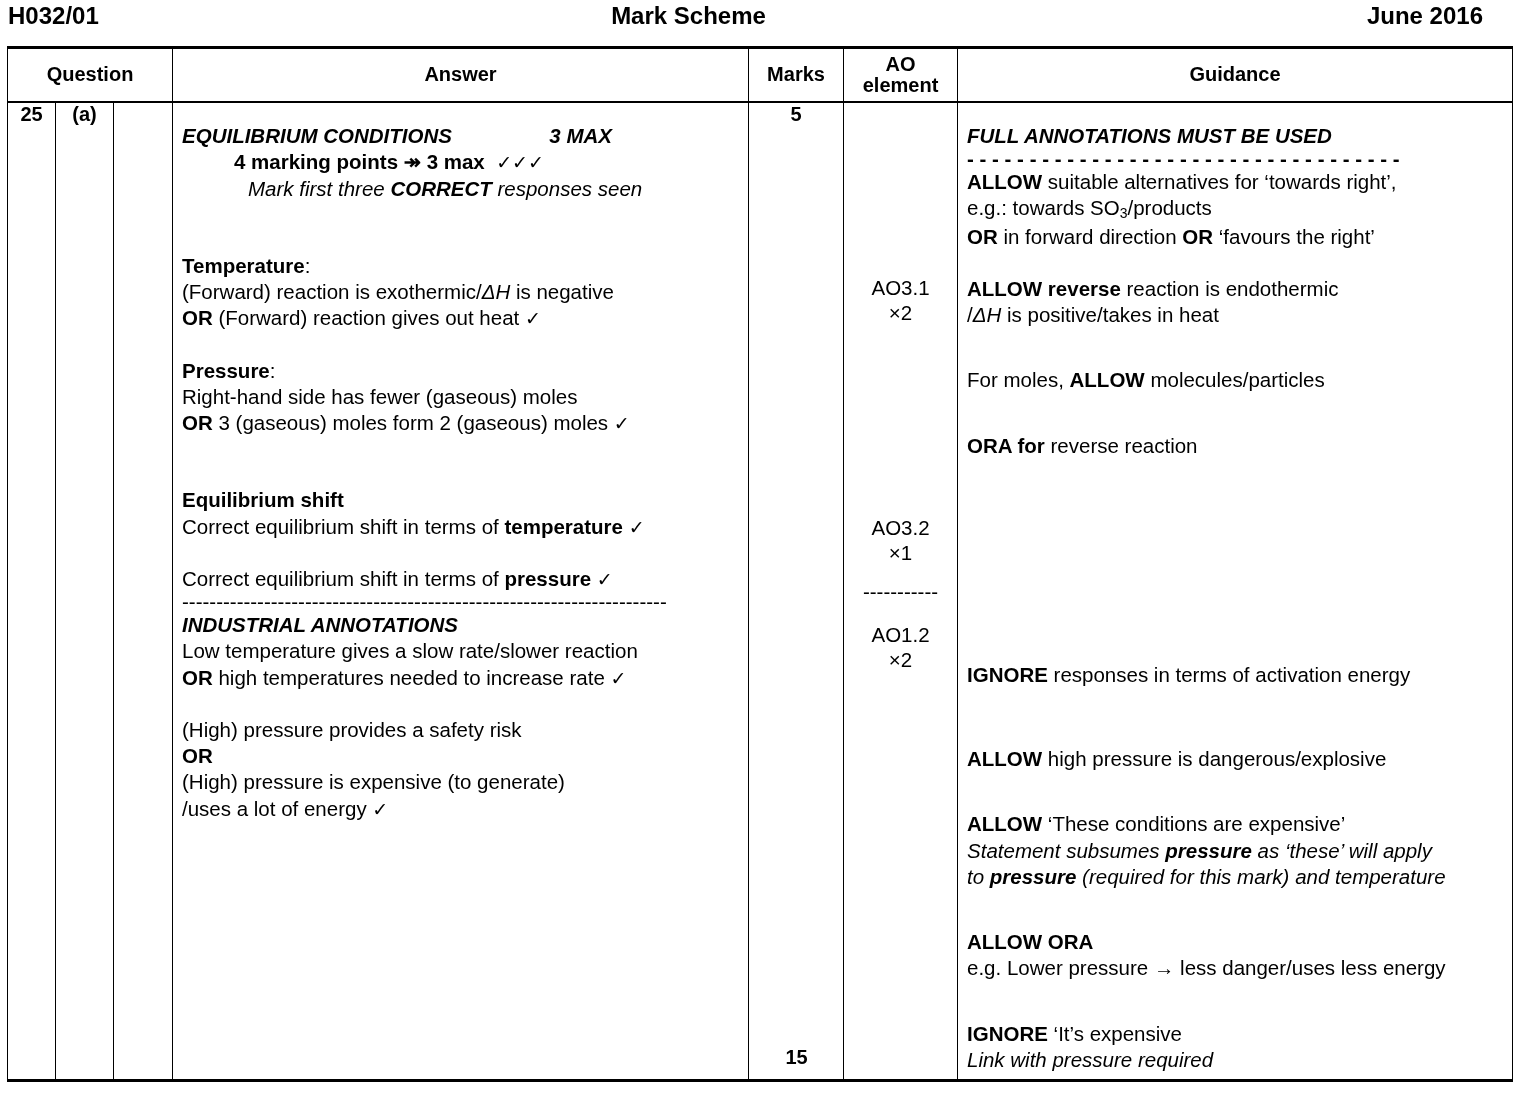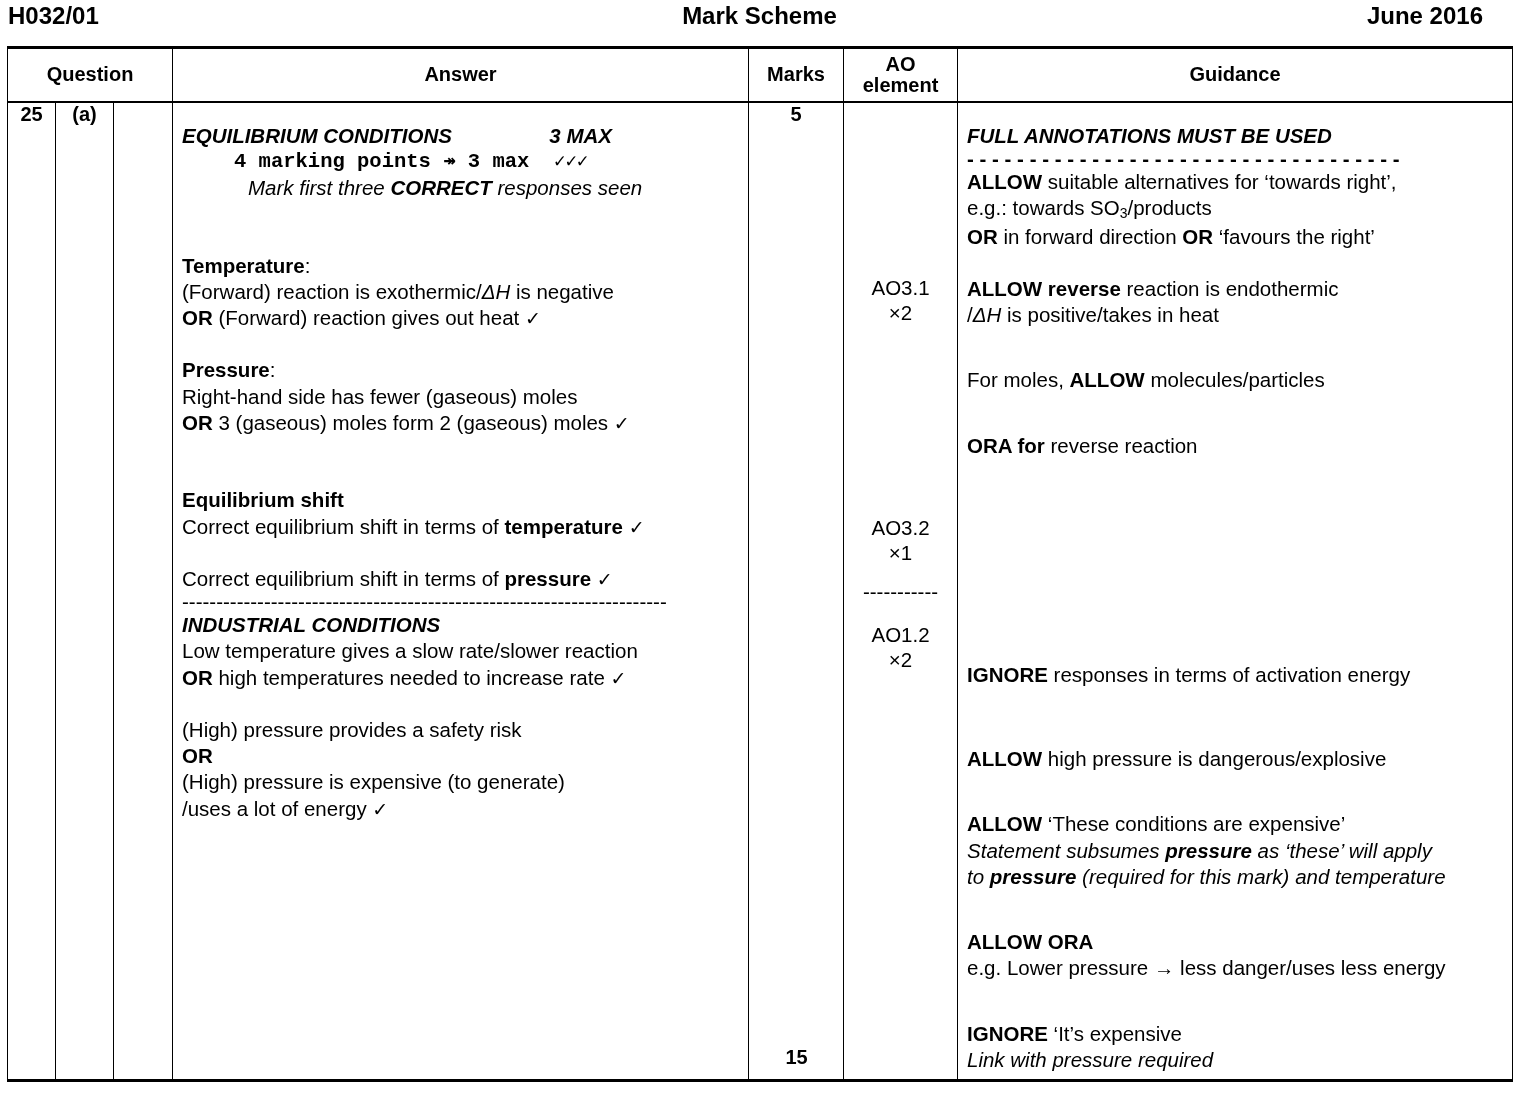--- a/index.html
+++ b/index.html
@@ -30,21 +30,21 @@
     font-weight: bold;
   }
   .page-header .hdr-left {
     position: absolute;
     left: 8px;
     top: 2px;
   }
   .page-header .hdr-center {
     position: absolute;
     left: 0;
-    width: 1519px;
+    width: 1377px;
     text-align: center;
     top: 2px;
   }
   .page-header .hdr-right {
     position: absolute;
     right: 36px;
     top: 2px;
   }
 
   
@@ -114,21 +114,21 @@
 
   .ln { white-space: nowrap; }
   .b  { font-weight: bold; }
   .i  { font-style: italic; }
   .bi { font-weight: bold; font-style: italic; }
 
   .spacer-sm { height: 13px; }
   .spacer-md { height: 26px; }
   .spacer-lg { height: 38px; }
 
-  .indent1 { padding-left: 52px; font-family: Liberation Mono, monospace; }
+  .indent1 { padding-left: 52px; }
   .indent2 { padding-left: 66px; }
 
   .tick { font-size: 19px; }
 
   
   .dashrule {
     font-size: 20.5px;
     letter-spacing: 0px;
     overflow: hidden;
     white-space: nowrap;
@@ -244,21 +244,21 @@
           </div>
 
           <div class="spacer-md"></div>
 
           <div class="ln">
             <span>Correct equilibrium shift in terms of </span><span class="b">pressure</span>&nbsp;<span class="tick">✓</span>
           </div>
 
           <div class="dashrule">-----------------------------------------------------------------------</div>
 
-          <div class="ln bi">INDUSTRIAL CONDITIONS</div>
+          <div class="ln bi">INDUSTRIAL ANNOTATIONS</div>
           <div class="ln">Low temperature gives a slow rate/slower reaction</div>
           <div class="ln">
             <span class="b">OR</span><span> high temperatures needed to increase rate </span><span class="tick">✓</span>
           </div>
 
           <div class="spacer-md"></div>
 
           <div class="ln">(High) pressure provides a safety risk</div>
           <div class="ln b">OR</div>
           <div class="ln">(High) pressure is expensive (to generate)</div>

